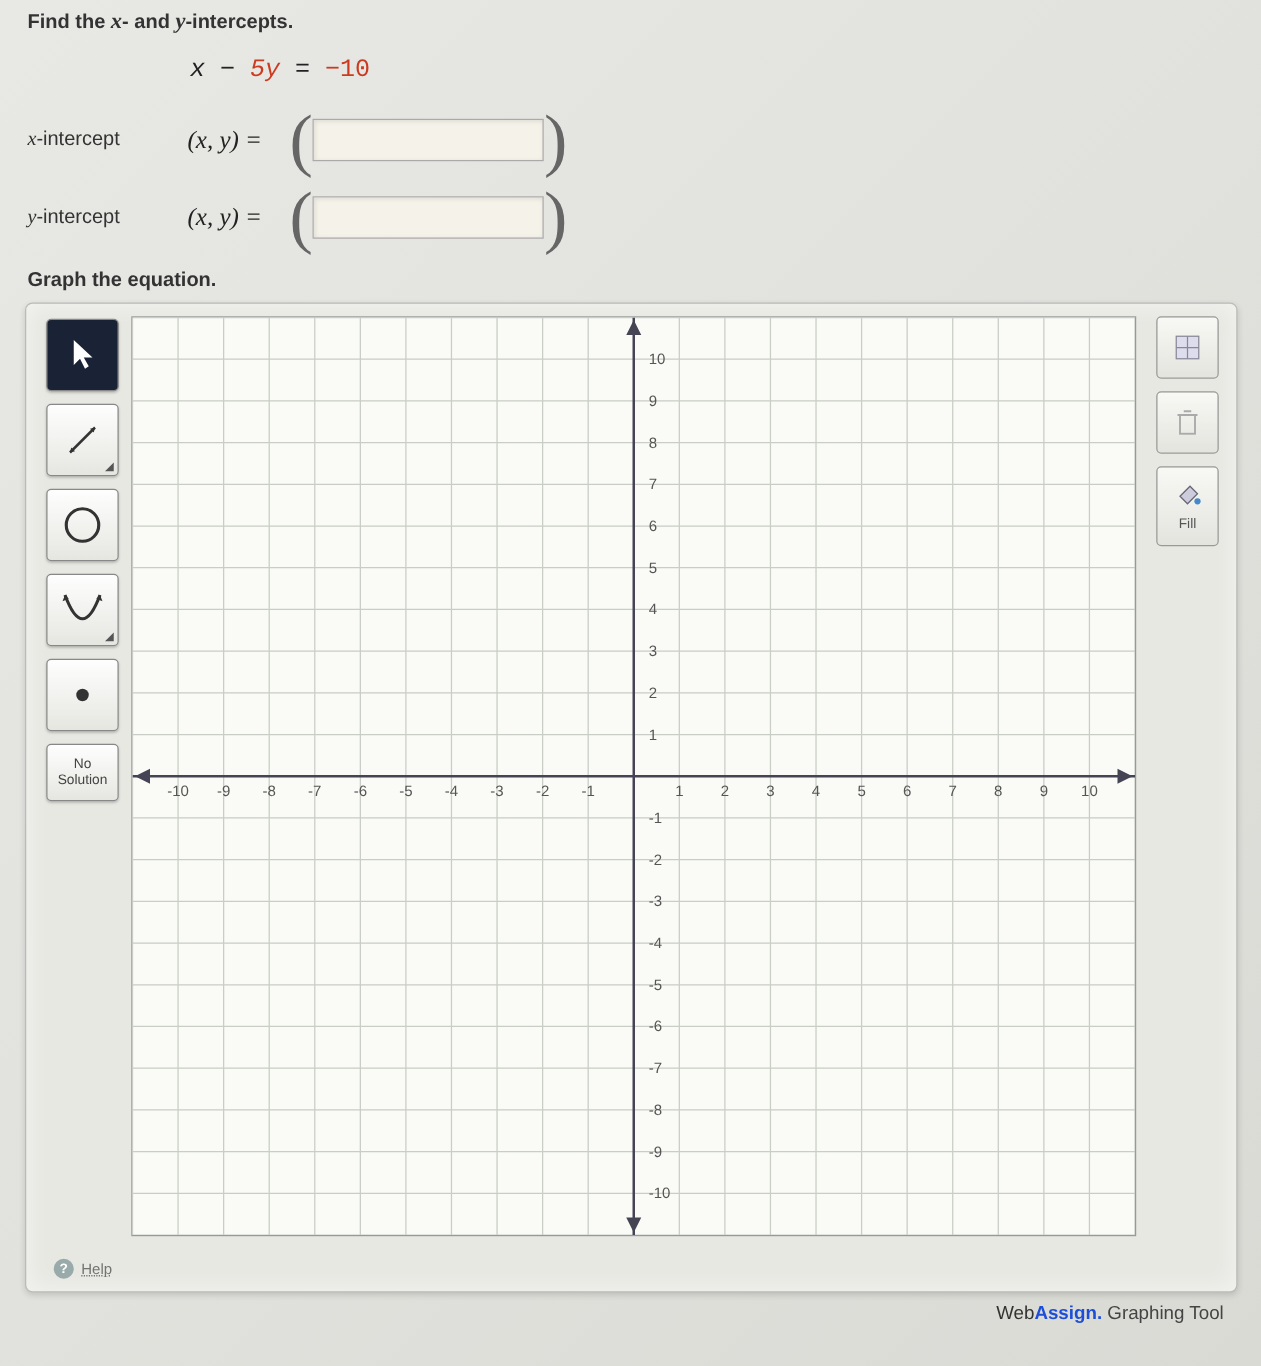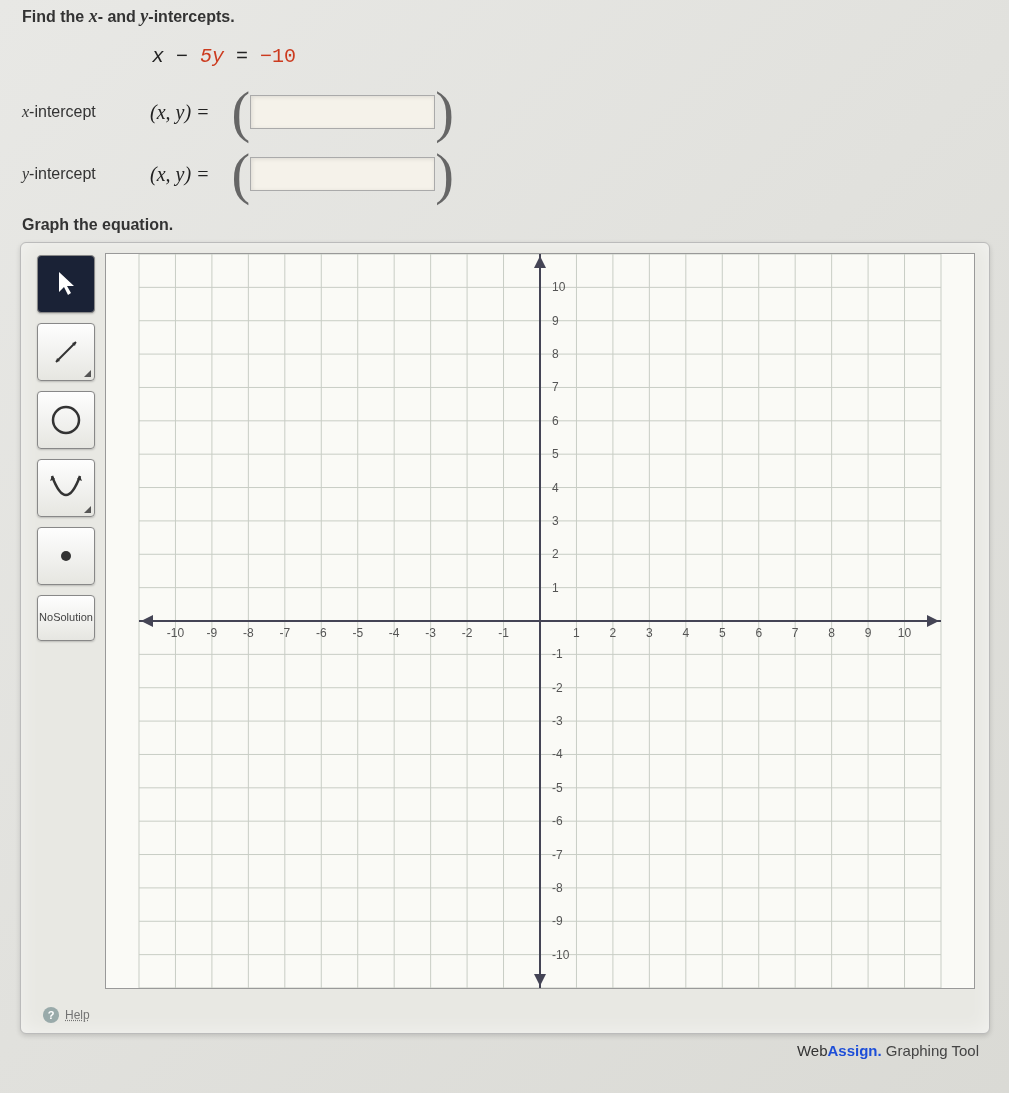--- a/index.html
+++ b/index.html
@@ -44,21 +44,21 @@
   .tool-btn {
     width: 58px; height: 58px;
     border: 1px solid #888; border-radius: 4px;
     background: linear-gradient(#fefefe, #e6e6e1);
     display:flex; align-items:center; justify-content:center;
     box-shadow: 0 1px 2px rgba(0,0,0,0.2);
     position: relative;
   }
   .tool-btn.active { background: #1a2236; }
   .tool-small-tri { position:absolute; right:3px; bottom:3px; width:0;height:0;border-left:7px solid transparent; border-bottom:7px solid #555;}
-  .tool-btn.ns { height: 46px; font-size:11px; color:#444; text-align:center; line-height:1.2; }
+  .tool-btn.ns { height: 46px; font-size:11px; color:#444; text-align:center; line-height:1.2; flex-direction:column;}
   .tool-col-right { width: 58px; display:flex; flex-direction:column; gap:10px; align-items:center; margin-left:8px;}
   .right-btn { width:50px; height:50px; border:1px solid #999; border-radius:4px; background: linear-gradient(#f8f8f4,#e4e4df); display:flex;flex-direction:column;align-items:center;justify-content:center;font-size:11px;color:#555;}
   .right-btn.fill { height:64px; }
   .graph-area {
     flex: 1;
     height: 736px;
     background: #fafaf6;
     border: 1px solid #999;
     position: relative;
     margin: 0 4px;
@@ -232,20 +232,43 @@
           <text x="413" y="237.54545454545456" font-size="12" fill="#555" text-anchor="start" font-family="Arial">4</text>
           <text x="413" y="204.18181818181813" font-size="12" fill="#555" text-anchor="start" font-family="Arial">5</text>
           <text x="413" y="170.81818181818187" font-size="12" fill="#555" text-anchor="start" font-family="Arial">6</text>
           <text x="413" y="137.45454545454538" font-size="12" fill="#555" text-anchor="start" font-family="Arial">7</text>
           <text x="413" y="104.09090909090912" font-size="12" fill="#555" text-anchor="start" font-family="Arial">8</text>
           <text x="413" y="70.72727272727275" font-size="12" fill="#555" text-anchor="start" font-family="Arial">9</text>
           <text x="413" y="37.363636363636374" font-size="12" fill="#555" text-anchor="start" font-family="Arial">10</text>
         </svg>
     </div>
 
+    <div class="tool-col-right">
+      <div class="right-btn">
+        <svg width="26" height="26">
+            <rect x="4" y="4" width="18" height="18" fill="#dde" stroke="#889"></rect>
+            <line x1="4" y1="13" x2="22" y2="13" stroke="#889"></line>
+            <line x1="13" y1="4" x2="13" y2="22" stroke="#889"></line>
+          </svg>
+      </div>
+      <div class="right-btn">
+        <svg width="20" height="24">
+            <rect x="4" y="6" width="12" height="15" fill="none" stroke="#aaa" stroke-width="1.5"></rect>
+            <line x1="2" y1="6" x2="18" y2="6" stroke="#aaa" stroke-width="1.5"></line>
+            <line x1="7" y1="3" x2="13" y2="3" stroke="#aaa" stroke-width="1.5"></line>
+          </svg>
+      </div>
+      <div class="right-btn fill">
+        <svg width="24" height="24">
+            <path d="M6 12 L14 4 L20 10 L12 18 Z" fill="#ccd" stroke="#667"></path>
+            <circle cx="20" cy="16" r="2.5" fill="#48c"></circle>
+          </svg>
+        <span style="margin-top:4px">Fill</span>
+      </div>
+    </div>
   </div>
 
   <div class="help-row">
     <span class="help-icon">?</span>
     <span class="help-text">Help</span>
   </div>
 </div>
 
 <div class="footer">
   <span class="wa1">Web</span><span class="wa2">Assign.</span><span> Graphing Tool</span>

